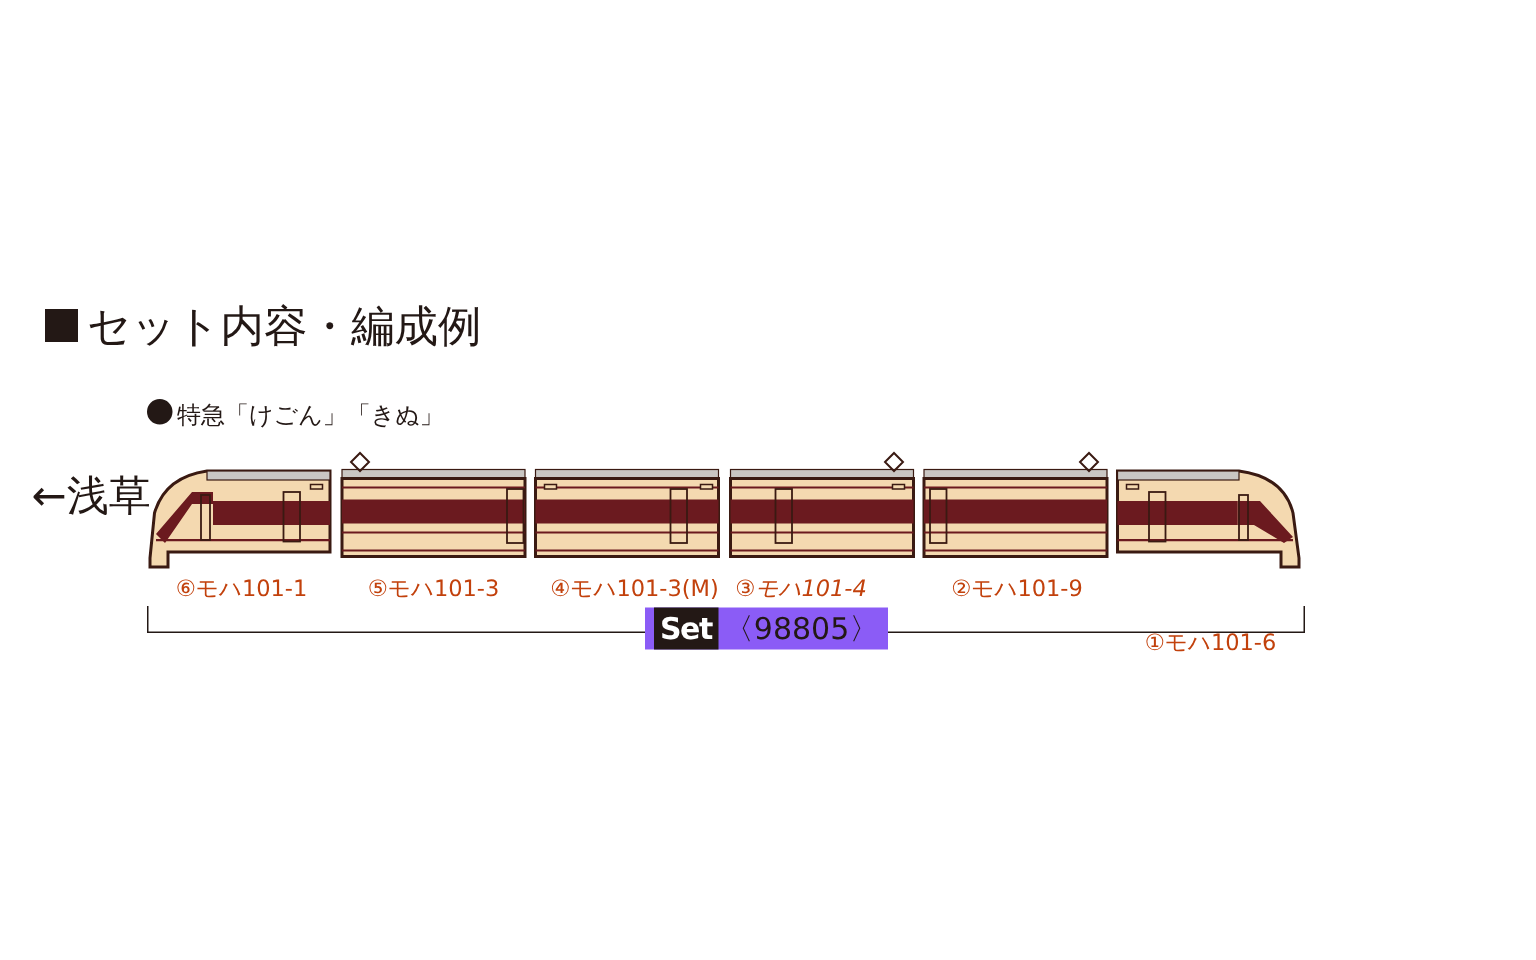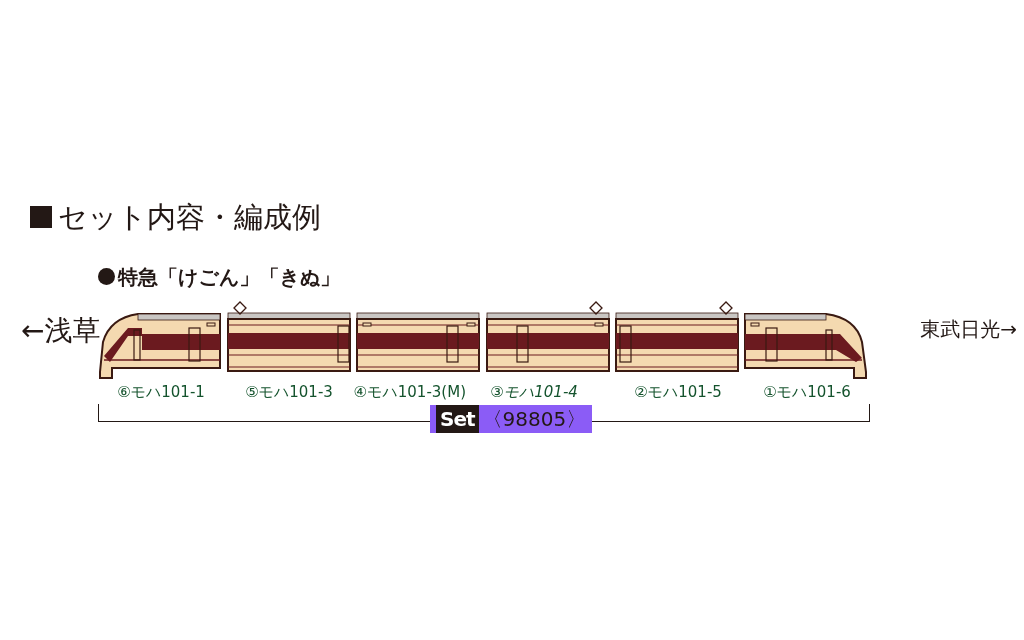--- a/index.html
+++ b/index.html
@@ -1,45 +1,44 @@
 <!DOCTYPE html>
 <html><head>
   <meta charset="utf-8">
   <style>
     html, body { margin: 0; padding: 0; background: #ffffff; }
     body { width: 1024px; height: 640px; position: relative; overflow: hidden;
            font-family: "DejaVu Sans", "Liberation Sans", sans-serif; color: #231815; }
     .abs { position: absolute; }
     .title { left: 6px; top: 199px; font-size: 29px; letter-spacing: 0px; line-height: 36px; white-space: nowrap; padding-left: 24px; }
     .title .sq { display: inline-block; width: 22px; height: 22px; background: #231815; margin-right: 6px; vertical-align: -1px; }
-    .subtitle { left: 98px; top: 264px; font-size: 20px; line-height: 26px; white-space: nowrap; font-weight: bold; }
+    .subtitle { left: 98px; top: 264px; font-size: 16px; line-height: 26px; white-space: nowrap; }
     .subtitle .dot { display: inline-block; width: 17px; height: 17px; border-radius: 50%; background: #231815; margin-right: 3px; vertical-align: -1px; }
     .dest-left { left: 21px; top: 318px; font-size: 28px; line-height: 26px; white-space: nowrap; }
     .dest-right { left: 885px; top: 316px; font-size: 20px; line-height: 26px; text-align: right; white-space: nowrap; width: 132px; }
-    .car-label { top: 382px; font-size: 15px; line-height: 20px; white-space: nowrap; text-align: center; width: 130px; color: #14532d; }
+    .car-label { top: 382px; font-size: 15px; line-height: 20px; white-space: nowrap; text-align: center; width: 130px; color: #c2410c; }
     .bracket { left: 98px; top: 404px; width: 770px; height: 17px; border-left: 1.5px solid #231815; border-right: 1.5px solid #231815; border-bottom: 1.5px solid #231815; }
     .set-wrap { left: 430px; top: 405px; height: 28px; background: #8b5cf6; padding: 0 6px; display: flex; align-items: center; gap: 4px; }
     .set-badge { background: #231815; color: #fff; font-size: 20px; font-weight: bold; padding: 0 4px; line-height: 28px; letter-spacing: -1px; }
     .set-code { font-size: 20px; color: #231815; }
     svg.train { left: 0; top: 290px; }
   </style>
 </head>
 <body>
 
 <div class="abs title">
   <span class="sq"></span><span>セット内容・編成例</span>
 </div>
 
 <div class="abs subtitle">
   <span class="dot"></span><span>特急「けごん」「きぬ」</span>
 </div>
 
 <div class="abs dest-left">←浅草</div>
 <div class="abs dest-right">
-  <div>東武日光→</div>
 </div>
 
 <svg class="abs train" width="1024" height="95" viewBox="0 290 1024 95">
   <defs>
     <g id="mid-body">
 
       <rect x="0" y="0" width="122" height="6" fill="#c9c6c3" stroke="#3a1a12" stroke-width="0.8"></rect>
 
       <rect x="0" y="6" width="122" height="52" fill="#f4d9b0" stroke="#3a1a12" stroke-width="2"></rect>
       <line x1="0" y1="12" x2="122" y2="12" stroke="#6b1a1f" stroke-width="1.2"></line>
@@ -102,22 +101,22 @@
     <path d="M825,334 L840,334 L862,358 L856,362 L836,350 L825,350 Z" fill="#6b1a1f"></path>
     <path d="M745,360 L862,360" stroke="#6b1a1f" stroke-width="1.5"></path>
     <rect x="751" y="323" width="8" height="3" fill="#f4d9b0" stroke="#3a1a12" stroke-width="1"></rect>
     <rect x="766" y="328" width="11" height="33" fill="none" stroke="#3a1a12" stroke-width="1.2"></rect>
     <rect x="826" y="330" width="6" height="30" fill="none" stroke="#3a1a12" stroke-width="1.2"></rect>
   </g>
 </svg>
 
 <div class="abs car-label" style="left:96px;">⑥モハ101-1</div>
 <div class="abs car-label" style="left:224px;">⑤モハ101-3</div>
-<div class="abs car-label" style="left:336px;text-align:right;">④モハ101-3(M)</div>
+<div class="abs car-label" style="left:358px;">④モハ101-3(M)</div>
 <div class="abs car-label" style="left:469px;font-style:italic;">③モハ101-4</div>
-<div class="abs car-label" style="left:613px;">②モハ101-5</div>
-<div class="abs car-label" style="left:742px;">①モハ101-6</div>
+<div class="abs car-label" style="left:613px;">②モハ101-9</div>
+<div class="abs car-label" style="left:742px;margin-top:36px;">①モハ101-6</div>
 
 <div class="abs bracket"></div>
 <div class="abs set-wrap">
   <span class="set-badge">Set</span>
   <span class="set-code">〈98805〉</span>
 </div>
 
 </body></html>

